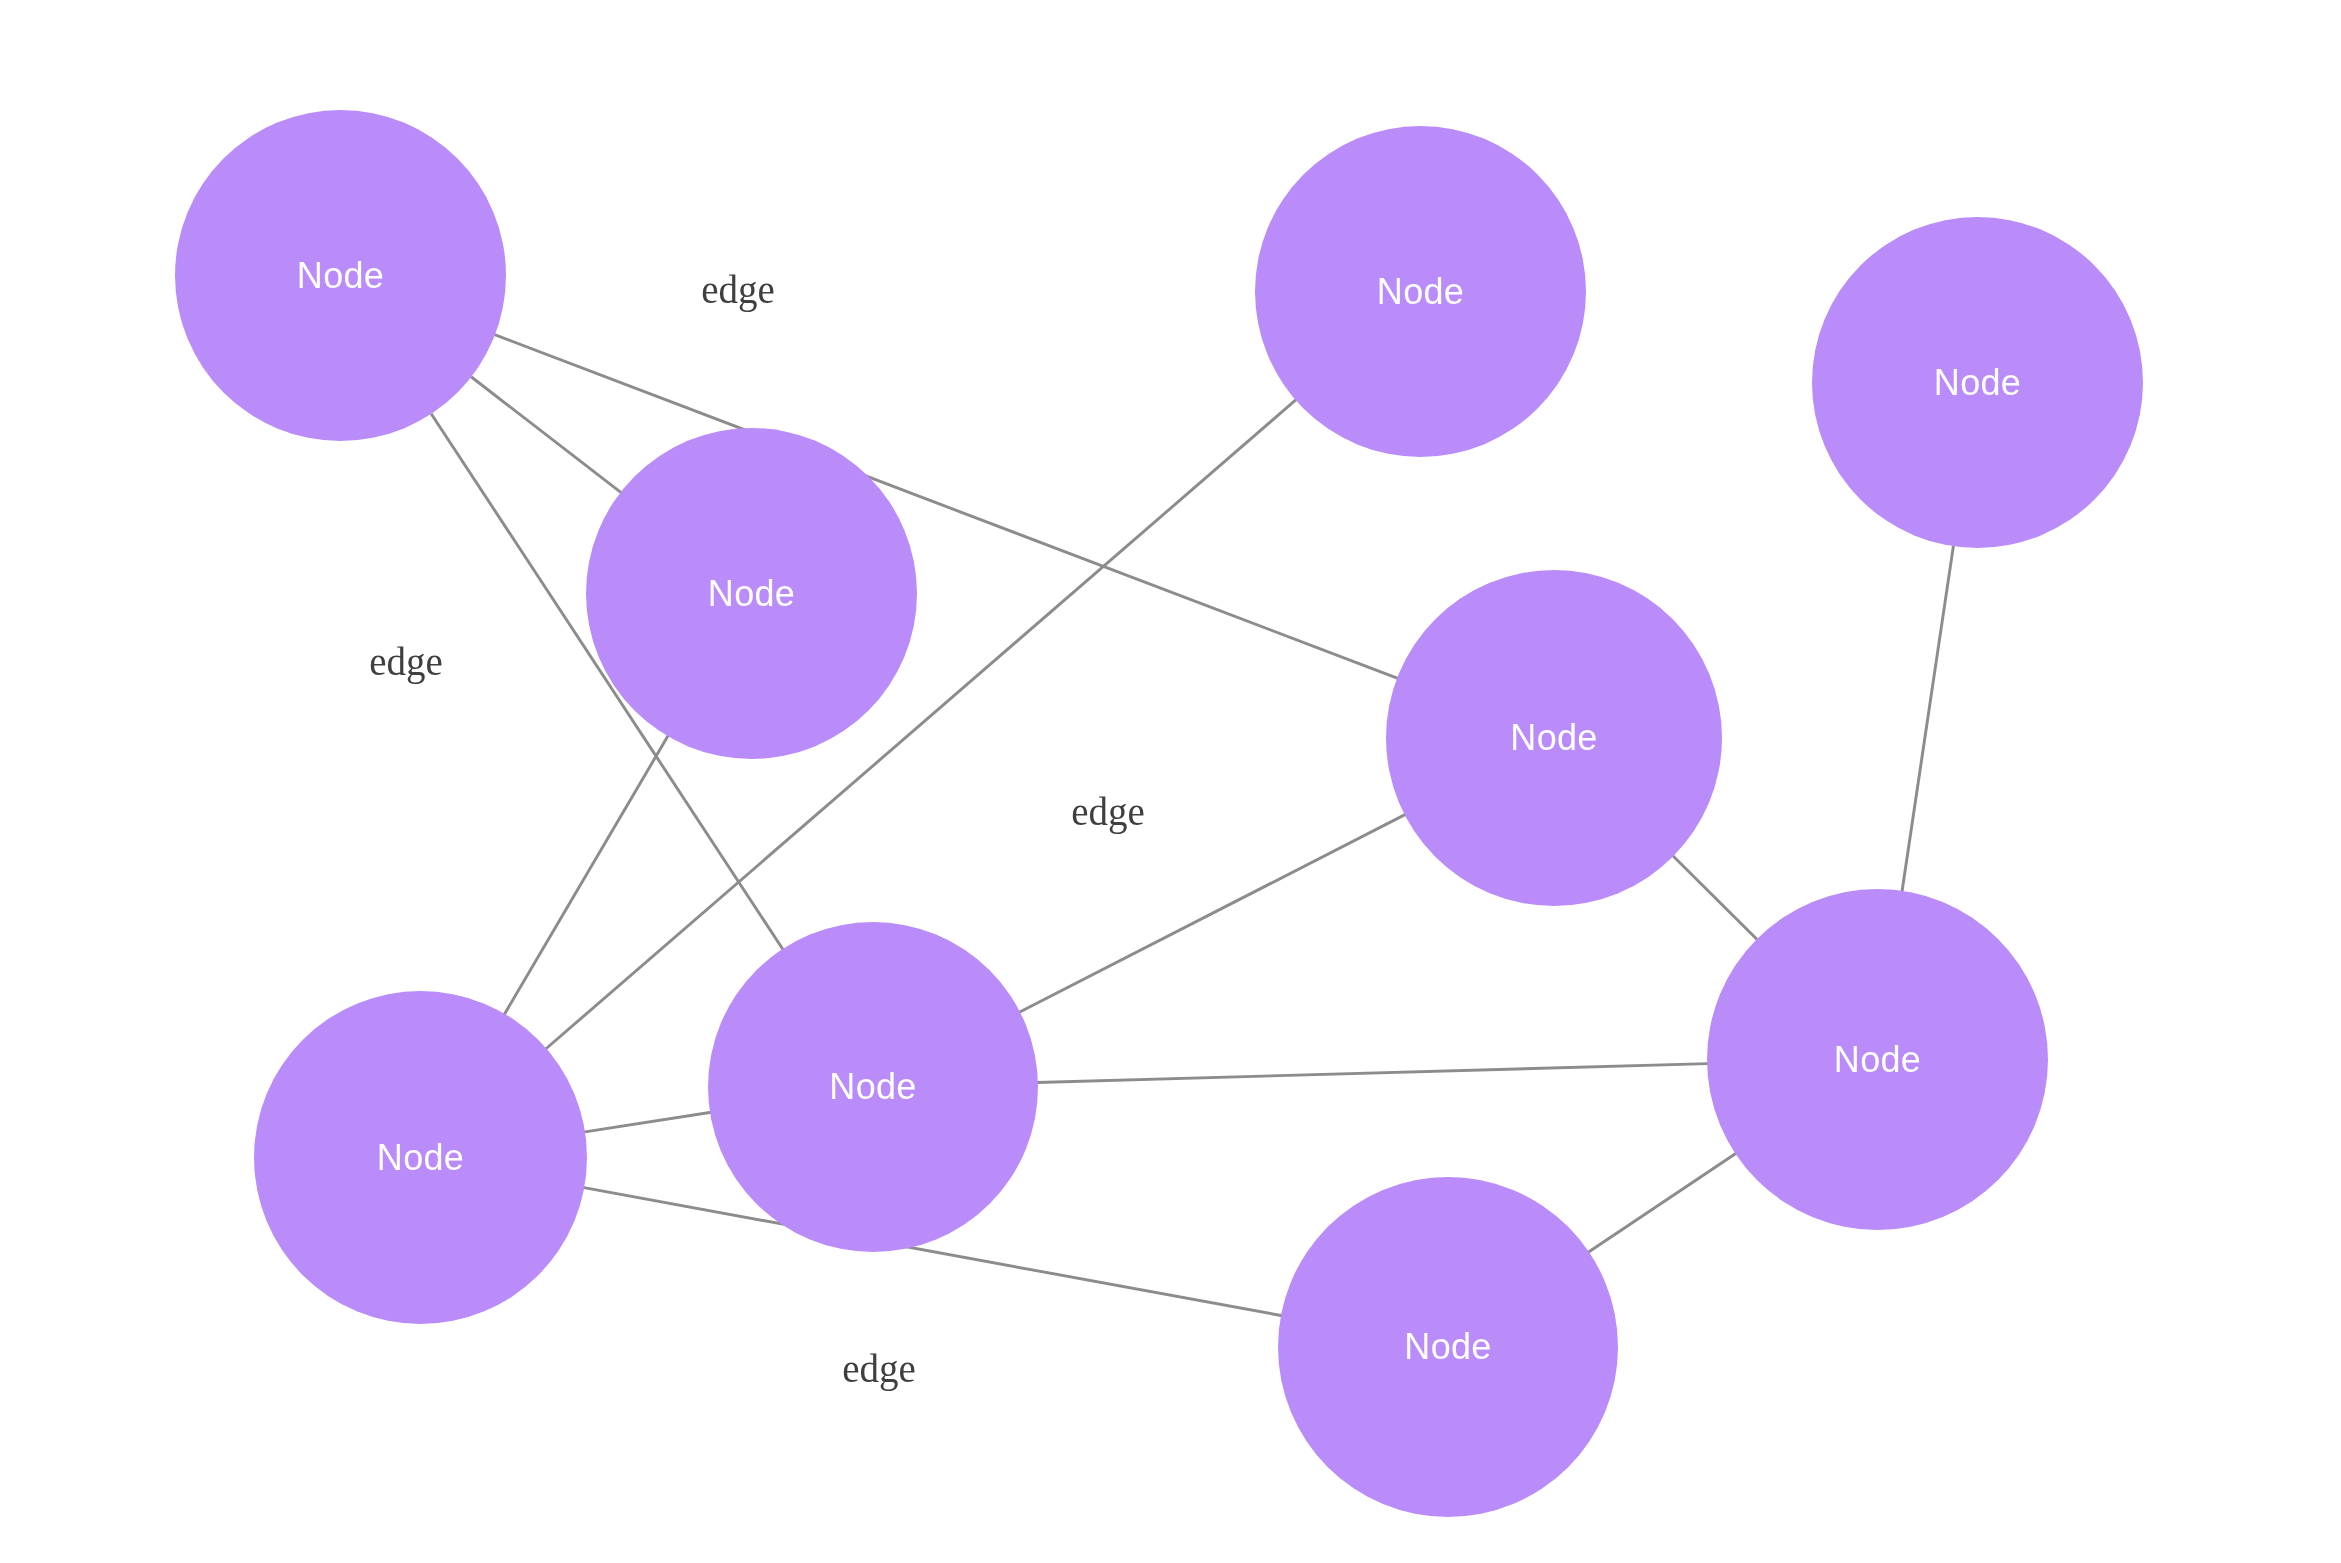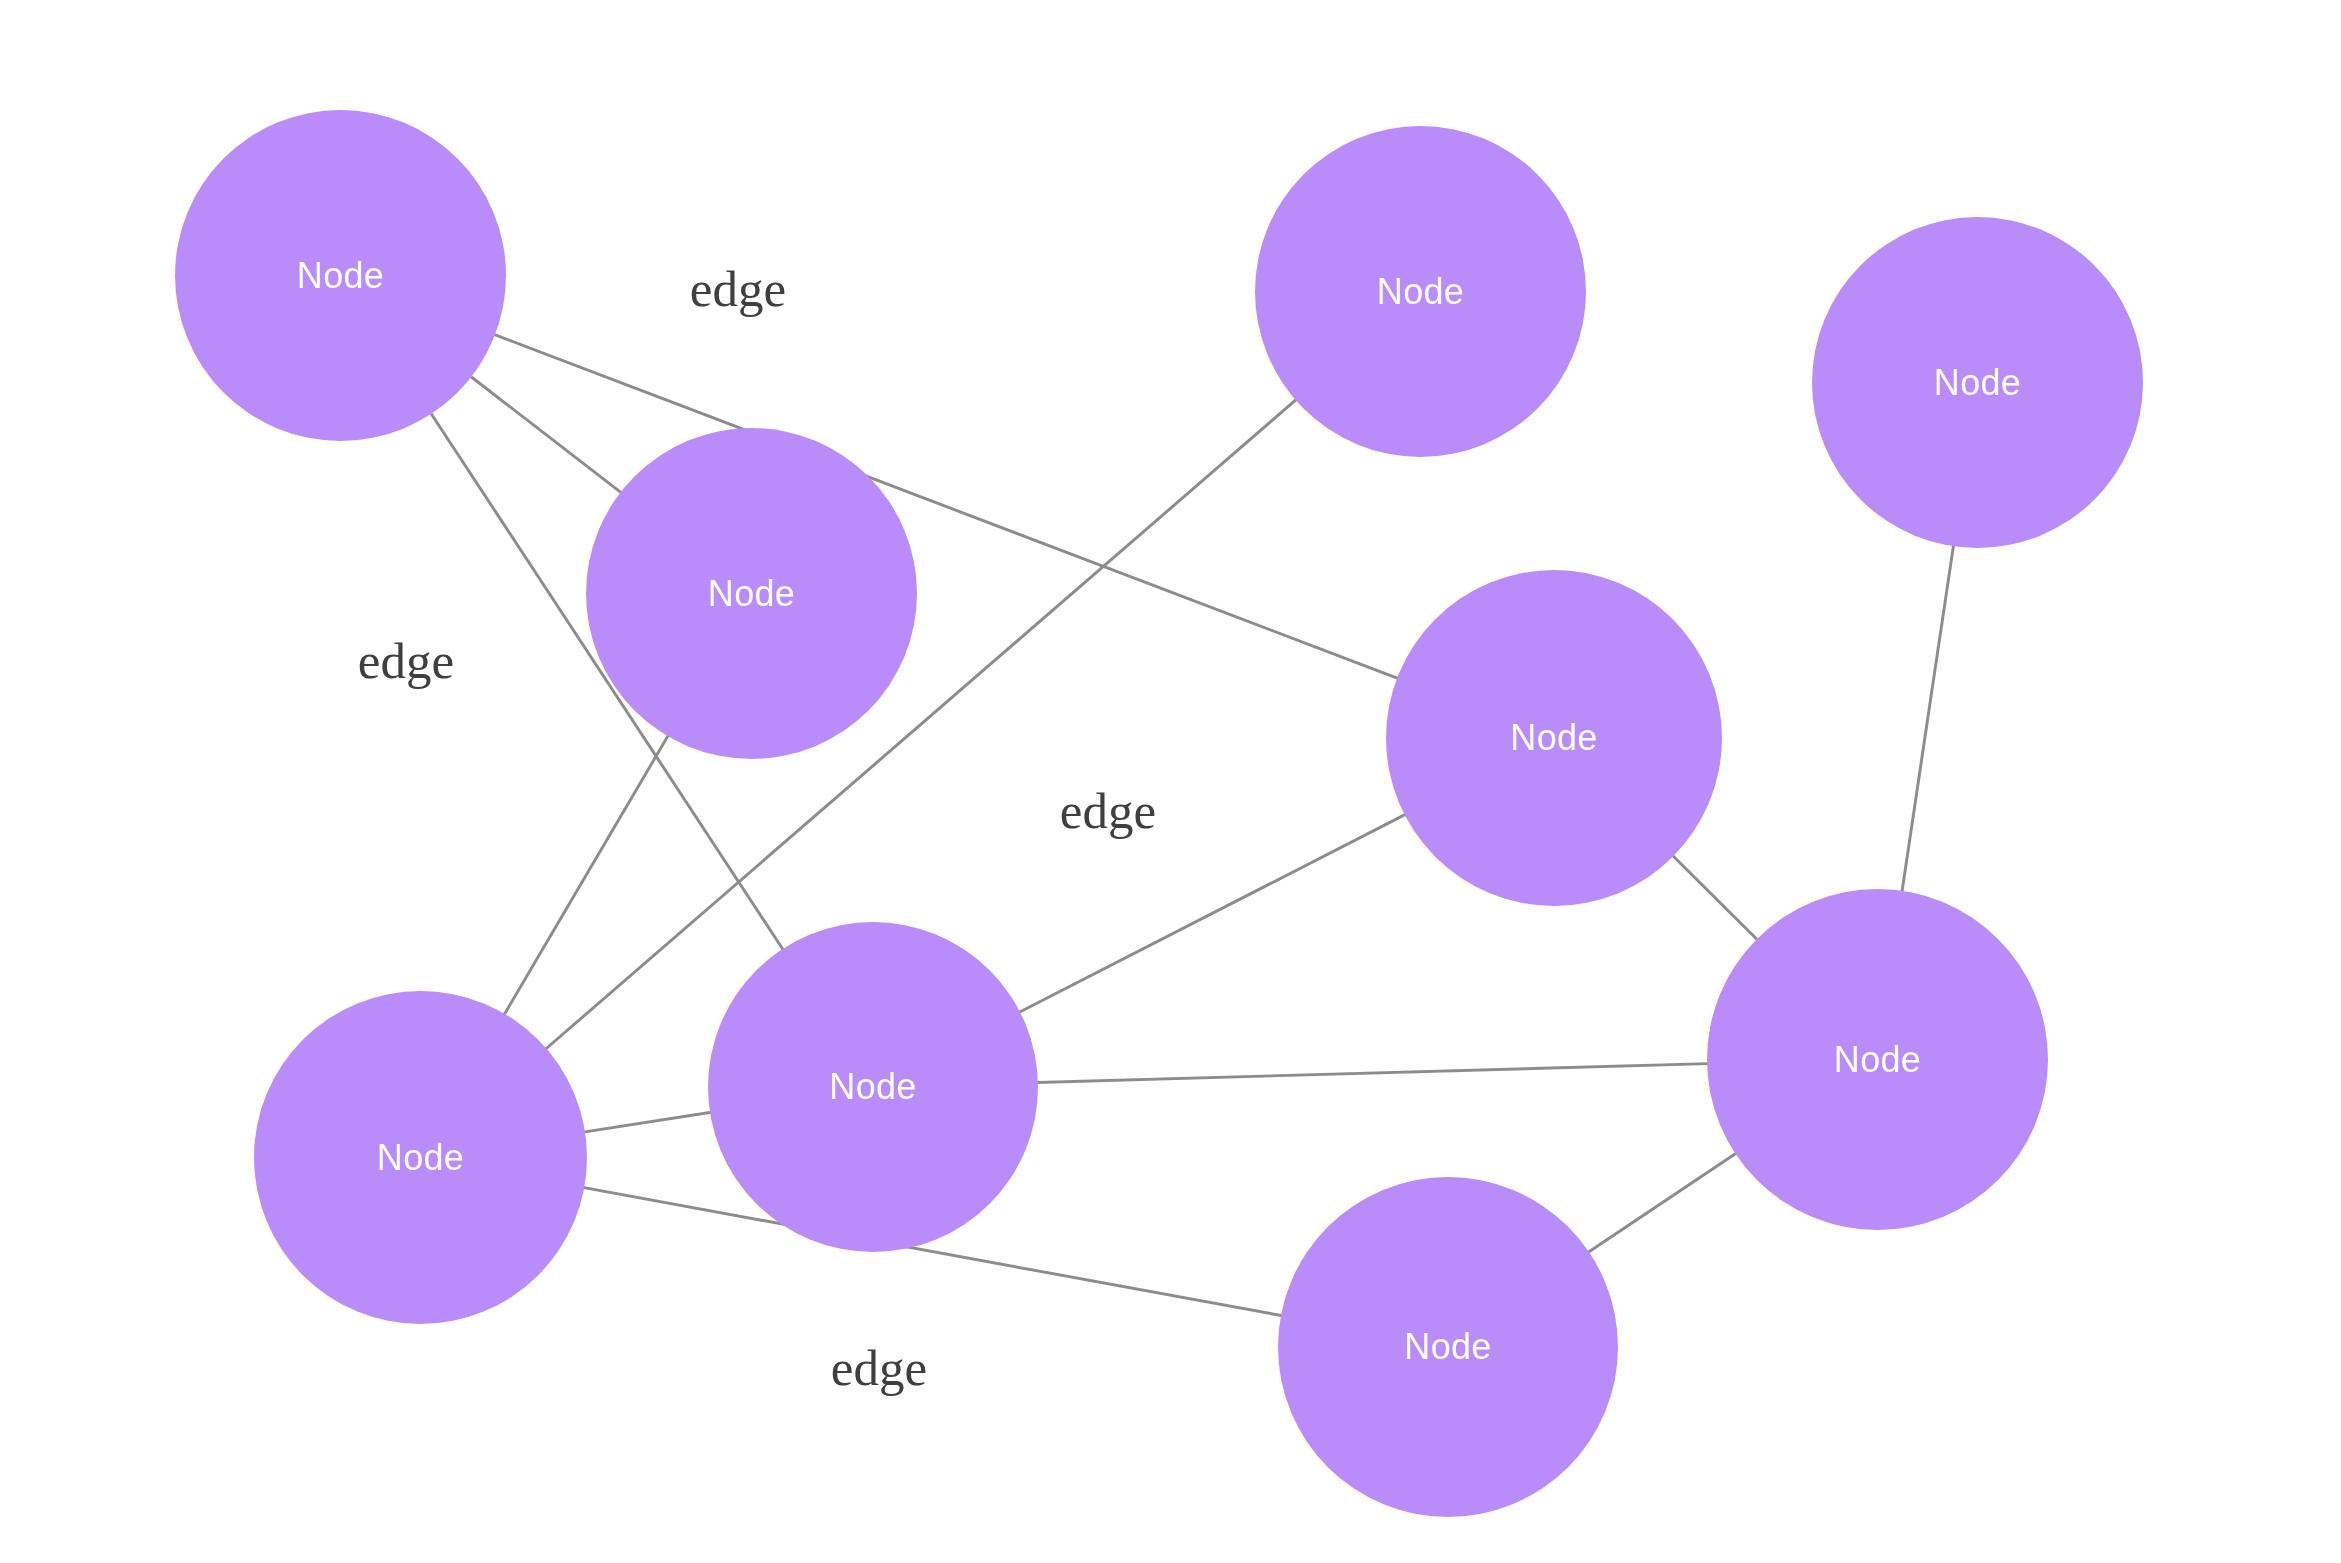--- a/index.html
+++ b/index.html
@@ -50,21 +50,21 @@
     font-weight: 400;
     line-height: 1;
     letter-spacing: 0.3px;
     white-space: nowrap;
     user-select: none;
   }
   .edge-label {
     position: absolute;
     color: #3f3f3f;
     font-family: "Liberation Serif", serif;
-    font-size: 51px;
+    font-size: 39px;
     font-weight: 400;
     line-height: 1;
     white-space: nowrap;
     transform: translate(-50%, -50%);
     user-select: none;
   }
 </style>
 </head>
 <body>
 

